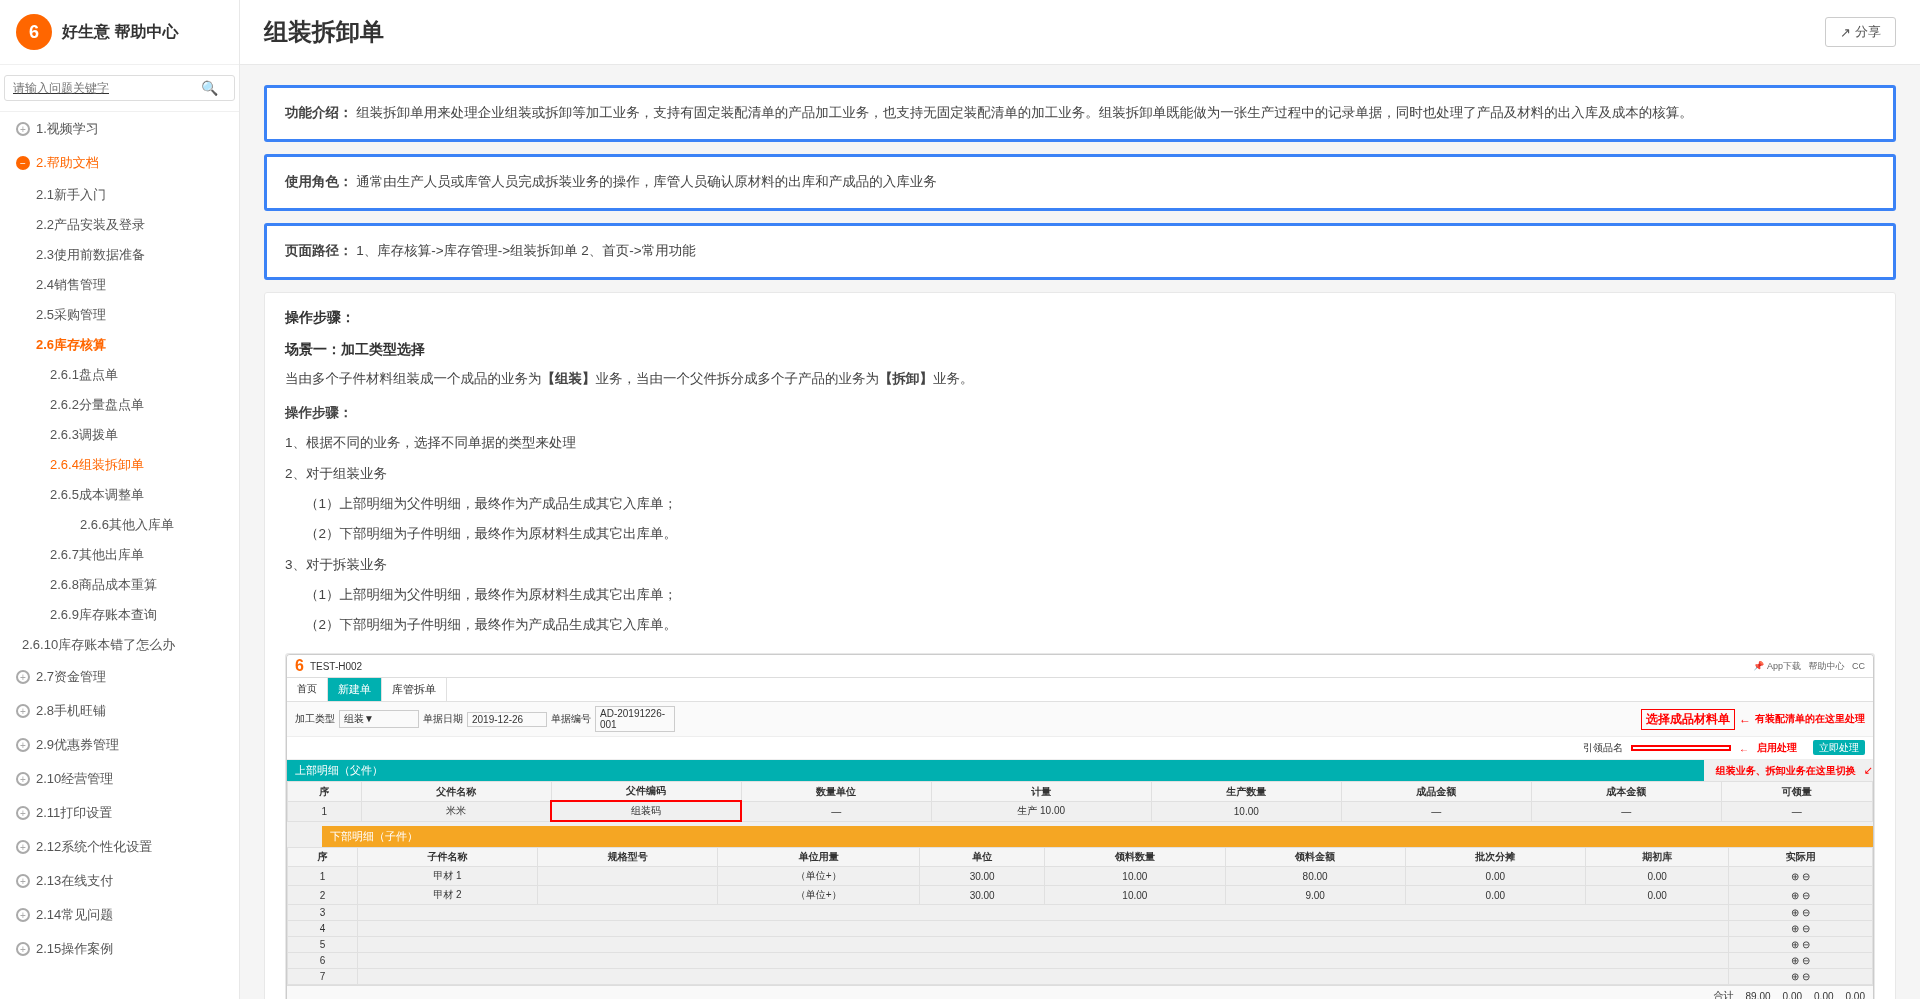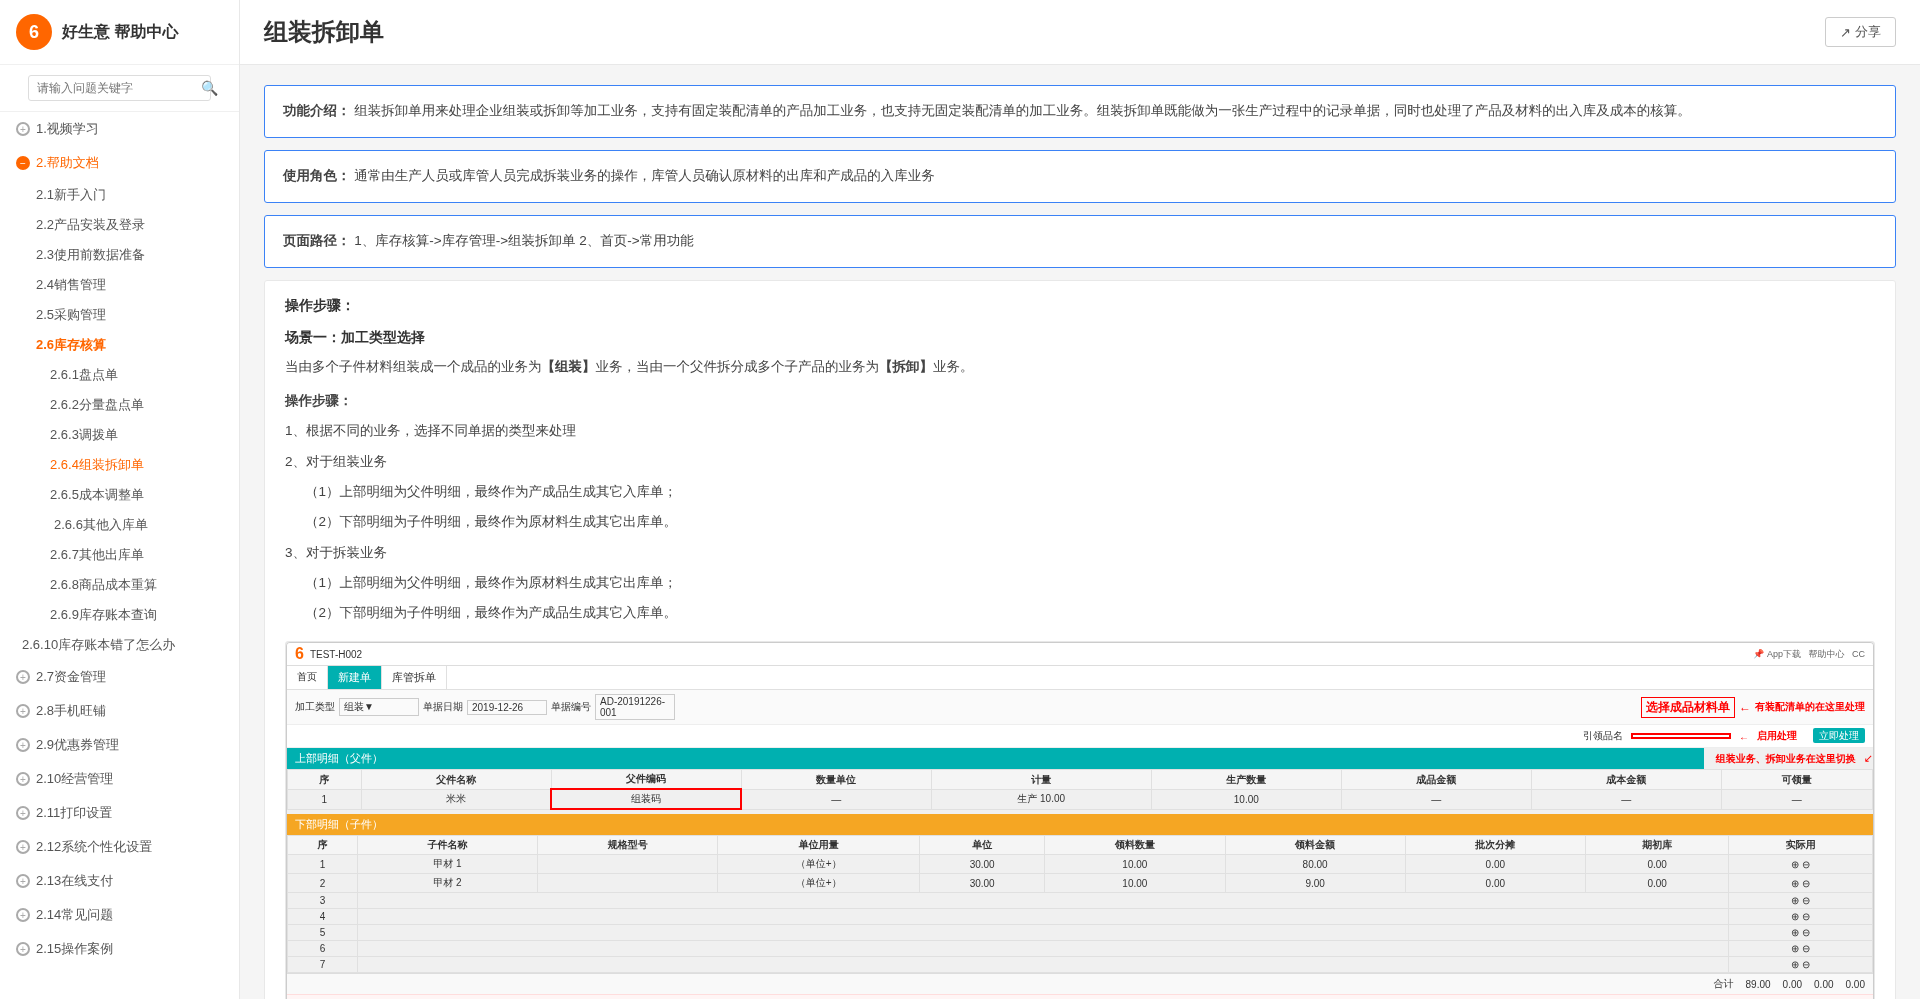--- a/index.html
+++ b/index.html
@@ -35,25 +35,26 @@
       font-weight: bold;
       margin-right: 10px;
       flex-shrink: 0;
     }
     .logo-text {
       font-size: 16px;
       font-weight: bold;
       color: #333;
     }
     .search-box {
-      padding: 10px 28px;
+      padding: 10px 4px;
       border-bottom: 1px solid #f0f0f0;
       display: flex;
       align-items: flex-end;
       position: relative;
+      text-decoration: underline;
     }
     .search-box input {
       width: 100%;
       border: 1px solid #ddd;
       border-radius: 3px;
       padding: 5px 28px 5px 8px;
       font-size: 12px;
       outline: none;
       color: #999;
     }
@@ -139,21 +140,21 @@
     }
 
     .content-area {
       flex: 1;
       overflow-y: auto;
       padding: 20px 24px;
     }
 
     .info-block {
       background: #fff;
-      border: 1px solid #3b82f6;
+      border: 3px solid #3b82f6;
       border-radius: 3px;
       padding: 14px 18px;
       margin-bottom: 12px;
       line-height: 1.7;
       font-size: 13.5px;
       color: #444;
     }
 
     .section-title {
       font-weight: bold;
@@ -320,21 +321,21 @@
     </div>
     <div class="nav-sub-item" style="padding-left:50px;">
       <span>2.6.3调拨单</span>
     </div>
     <div class="nav-sub-item current" style="padding-left:50px;color:#ff6600;">
       <span>2.6.4组装拆卸单</span>
     </div>
     <div class="nav-sub-item" style="padding-left:50px;">
       <span>2.6.5成本调整单</span>
     </div>
-    <div class="nav-sub-item" style="padding-left:54px;">
+    <div class="nav-sub-item" style="padding-left:80px;">
       <span>2.6.6其他入库单</span>
     </div>
     <div class="nav-sub-item" style="padding-left:50px;">
       <span>2.6.7其他出库单</span>
     </div>
     <div class="nav-sub-item" style="padding-left:50px;">
       <span>2.6.8商品成本重算</span>
     </div>
     <div class="nav-sub-item" style="padding-left:50px;">
       <span>2.6.9库存账本查询</span>
@@ -500,21 +501,21 @@
                 <td>—</td>
                 <td>生产 10.00</td>
                 <td>10.00</td>
                 <td>—</td>
                 <td>—</td>
                 <td>—</td>
               </tr>
             </tbody>
           </table>
 
-          <div style="display:flex;align-items:center;gap:8px;margin-top:4px;">
+          <div style="display:flex;align-items:center;gap:8px;margin-top:4px;margin-left:35px;">
             <div class="mock-section-header" style="flex:1;background:#f5a623;">
               下部明细（子件）
             </div>
           </div>
 
           <table class="mock-table">
             <thead>
               <tr>
                 <th>序</th>
                 <th>子件名称</th>

